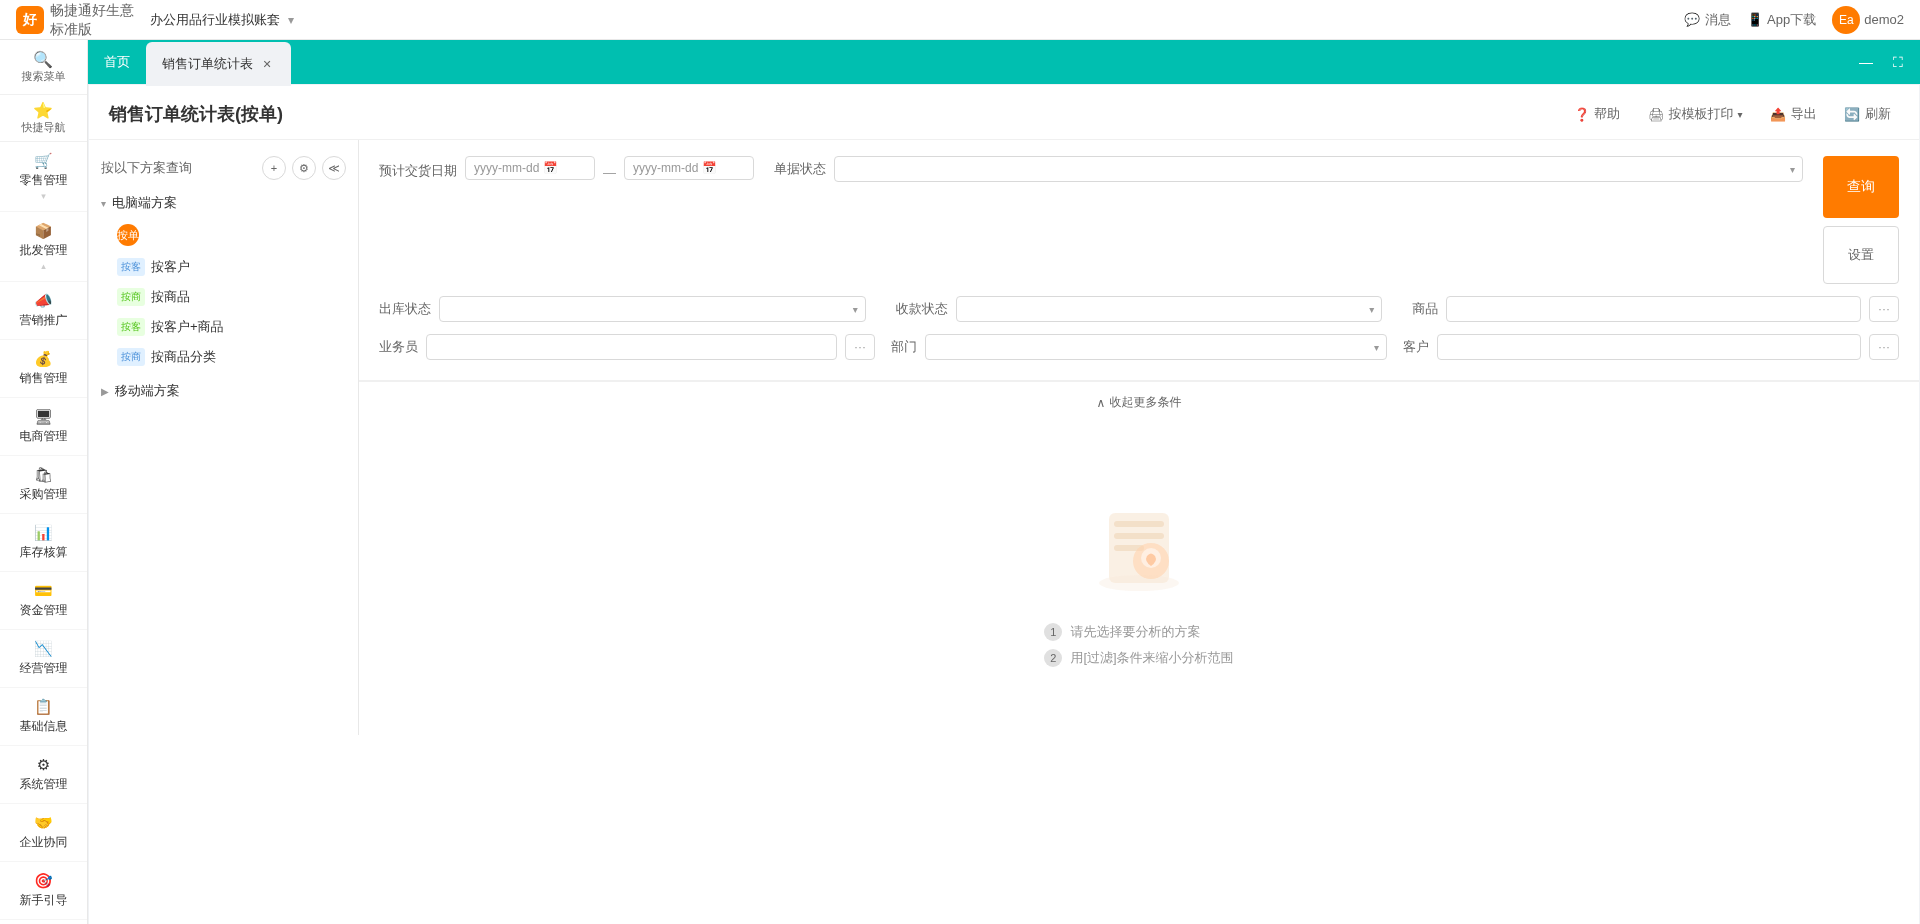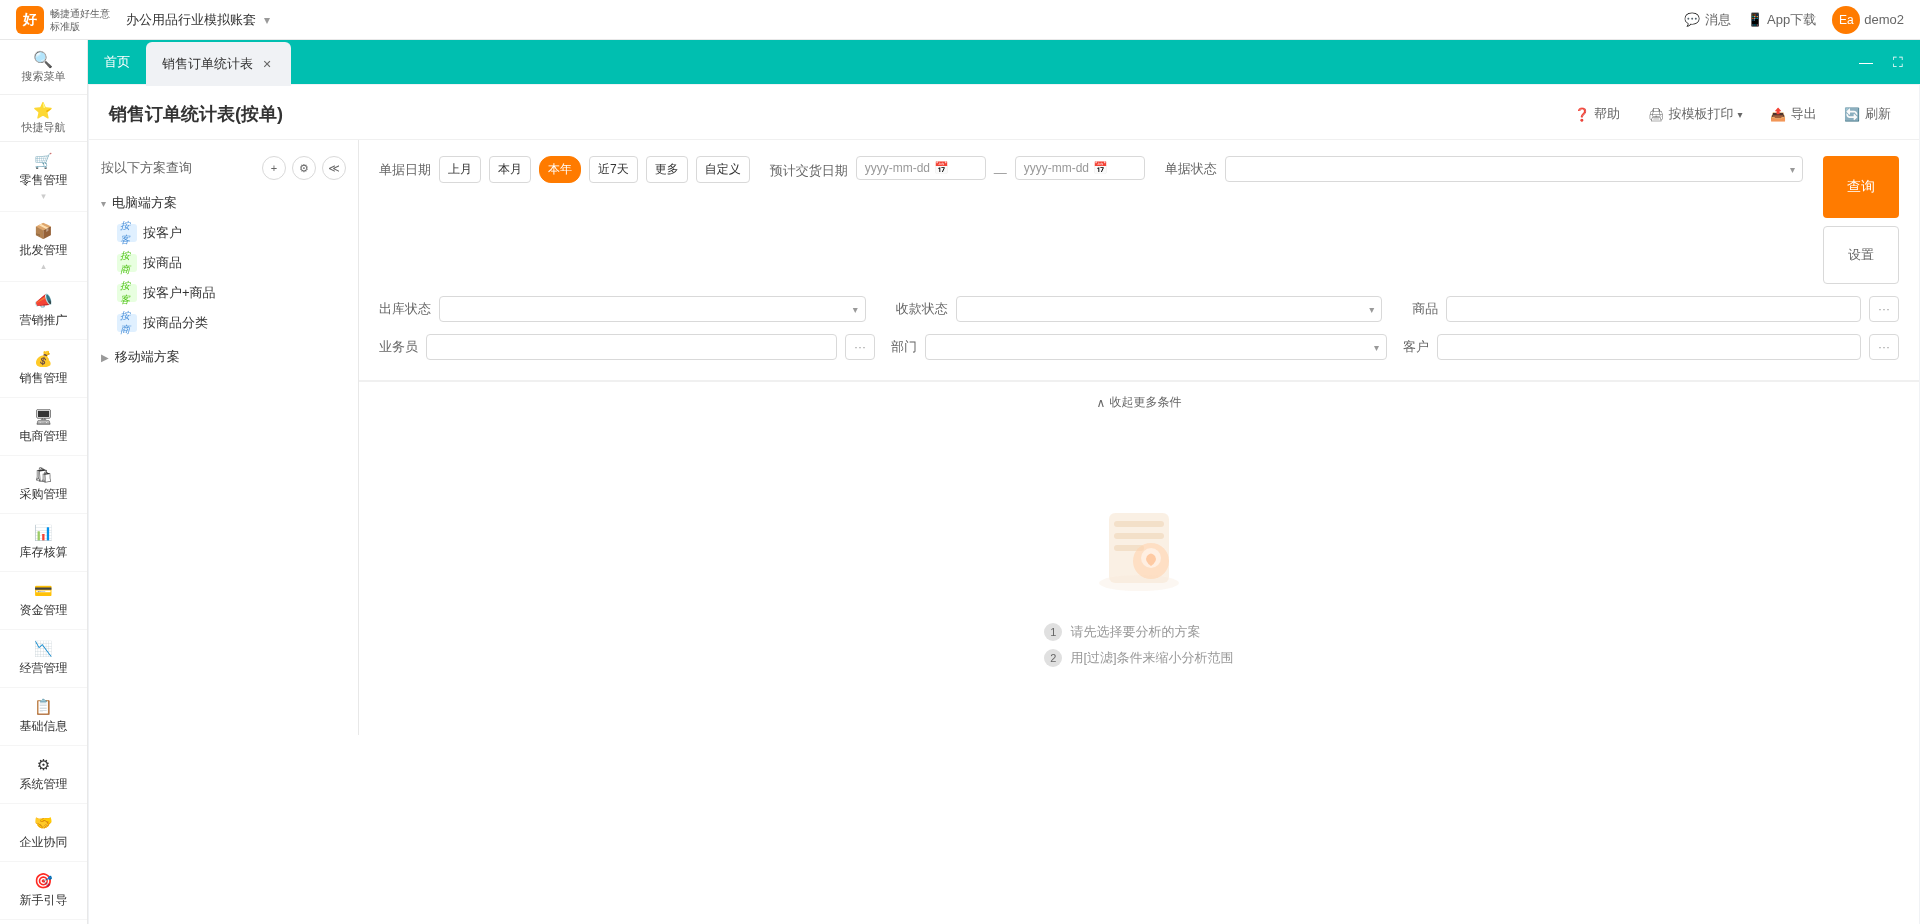--- a/index.html
+++ b/index.html
@@ -4,21 +4,21 @@
   <style>
     * { box-sizing: border-box; margin: 0; padding: 0; }
     body { font-family: "Microsoft YaHei", "PingFang SC", Arial, sans-serif; font-size: 13px; background: #f0f2f5; color: #333; height: 924px; overflow: hidden; }
 
     
     .app-wrapper { display: flex; flex-direction: column; height: 924px; }
     .top-bar { height: 40px; background: #fff; display: flex; align-items: center; padding: 0 16px; border-bottom: 1px solid #e8e8e8; justify-content: space-between; flex-shrink: 0; }
     .top-bar-left { display: flex; align-items: center; gap: 8px; }
     .logo-area { display: flex; align-items: center; gap: 6px; }
     .logo-icon { width: 28px; height: 28px; background: #ff7b00; border-radius: 6px; display: flex; align-items: center; justify-content: center; color: white; font-size: 14px; font-weight: bold; }
-    .logo-text { font-size: 10px; color: #666; line-height: 1.3; }
+    .logo-text { font-size: 14px; color: #666; line-height: 1.3; }
     .top-bar-title { font-size: 13px; color: #333; margin-left: 8px; }
     .top-bar-arrow { color: #999; font-size: 12px; cursor: pointer; }
     .top-bar-right { display: flex; align-items: center; gap: 16px; }
     .top-bar-action { display: flex; align-items: center; gap: 4px; color: #666; font-size: 13px; cursor: pointer; }
     .user-avatar { width: 28px; height: 28px; border-radius: 50%; background: #ff7b00; display: flex; align-items: center; justify-content: center; color: white; font-size: 12px; }
 
     
     .main-layout { display: flex; flex: 1; overflow: hidden; }
 
     
@@ -68,21 +68,21 @@
 
     
     .content-with-panel { display: flex; flex: 1; }
     .left-panel { width: 270px; background: #fff; border-right: 1px solid #e8e8e8; padding: 12px 0; flex-shrink: 0; }
     .panel-header { display: flex; align-items: center; padding: 4px 12px 8px; gap: 16px; }
     .panel-title { font-size: 13px; color: #666; flex: 1; }
     .panel-actions { display: flex; gap: 6px; }
     .panel-action { width: 24px; height: 24px; border-radius: 50%; border: 1px solid #d9d9d9; display: flex; align-items: center; justify-content: center; cursor: pointer; color: #666; font-size: 11px; }
 
     .tree-item { padding: 6px 12px 6px 16px; cursor: pointer; display: flex; align-items: center; gap: 6px; font-size: 13px; color: #333; }
-    .tree-item .tree-icon { width: 20px; height: 18px; display: flex; align-items: center; justify-content: center; font-size: 12px; font-style: italic; }
+    .tree-item .tree-icon { width: 28px; height: 18px; display: flex; align-items: center; justify-content: center; font-size: 12px; }
     .tree-parent { padding: 6px 12px; cursor: pointer; display: flex; align-items: center; gap: 6px; font-size: 13px; color: #333; font-weight: 500; }
 
     .active-circle { width: 22px; height: 22px; border-radius: 50%; background: #ff7b00; display: flex; align-items: center; justify-content: center; color: white; font-size: 11px; }
 
     
     .right-main { flex: 1; display: flex; flex-direction: column; overflow: hidden; }
     .filter-panel { background: #fff; padding: 16px 20px; border-bottom: 1px solid #f0f0f0; }
 
     
     .empty-state { flex: 1; display: flex; flex-direction: column; align-items: center; justify-content: center; padding: 60px 20px; background: #fff; }
@@ -263,20 +263,23 @@
                   <div class="panel-action">⚙</div>
                   <div class="panel-action">≪</div>
                 </div>
               </div>
 
               <div class="tree-parent">
                 <span style="font-size:10px;color:#999;">▾</span>
                 <span>电脑端方案</span>
               </div>
 
+              <div class="tree-item selected" style="padding-left:28px;">
+                <div class="active-circle">按单</div>
+              </div>
 
               <div class="tree-item" style="padding-left:28px;">
                 <div class="tree-icon" style="background:#e0f0ff;border-radius:3px;color:#4a90d9;font-size:10px;padding:2px 3px;">按客</div>
                 <span>按客户</span>
               </div>
 
               <div class="tree-item" style="padding-left:28px;">
                 <div class="tree-icon" style="background:#e8ffe0;border-radius:3px;color:#52c41a;font-size:10px;padding:2px 3px;">按商</div>
                 <span>按商品</span>
               </div>
@@ -297,29 +300,20 @@
                 <span>移动端方案</span>
               </div>
             </div>
 
             <div class="right-main">
 
               <div class="filter-panel">
 
                 <div style="display:flex;align-items:flex-start;gap:20px;margin-bottom:12px;">
 
-                  <div style="display:flex;align-items:center;gap:8px;flex-wrap:wrap;">
-                    <span class="filter-label">单据日期</span>
-                    <button class="date-btn">上月</button>
-                    <button class="date-btn">本月</button>
-                    <button class="date-btn active">本年</button>
-                    <button class="date-btn">近7天</button>
-                    <button class="date-btn">更多</button>
-                    <button class="date-btn">自定义</button>
-                  </div>
                   <div style="display:flex;align-items:flex-end;gap:8px;">
                     <span class="filter-label">预计交货日期</span>
                     <div class="date-input">
                       <span>yyyy-mm-dd</span>
                       <span class="cal-icon">📅</span>
                     </div>
                     <span class="date-separator">—</span>
                     <div class="date-input">
                       <span>yyyy-mm-dd</span>
                       <span class="cal-icon">📅</span>

